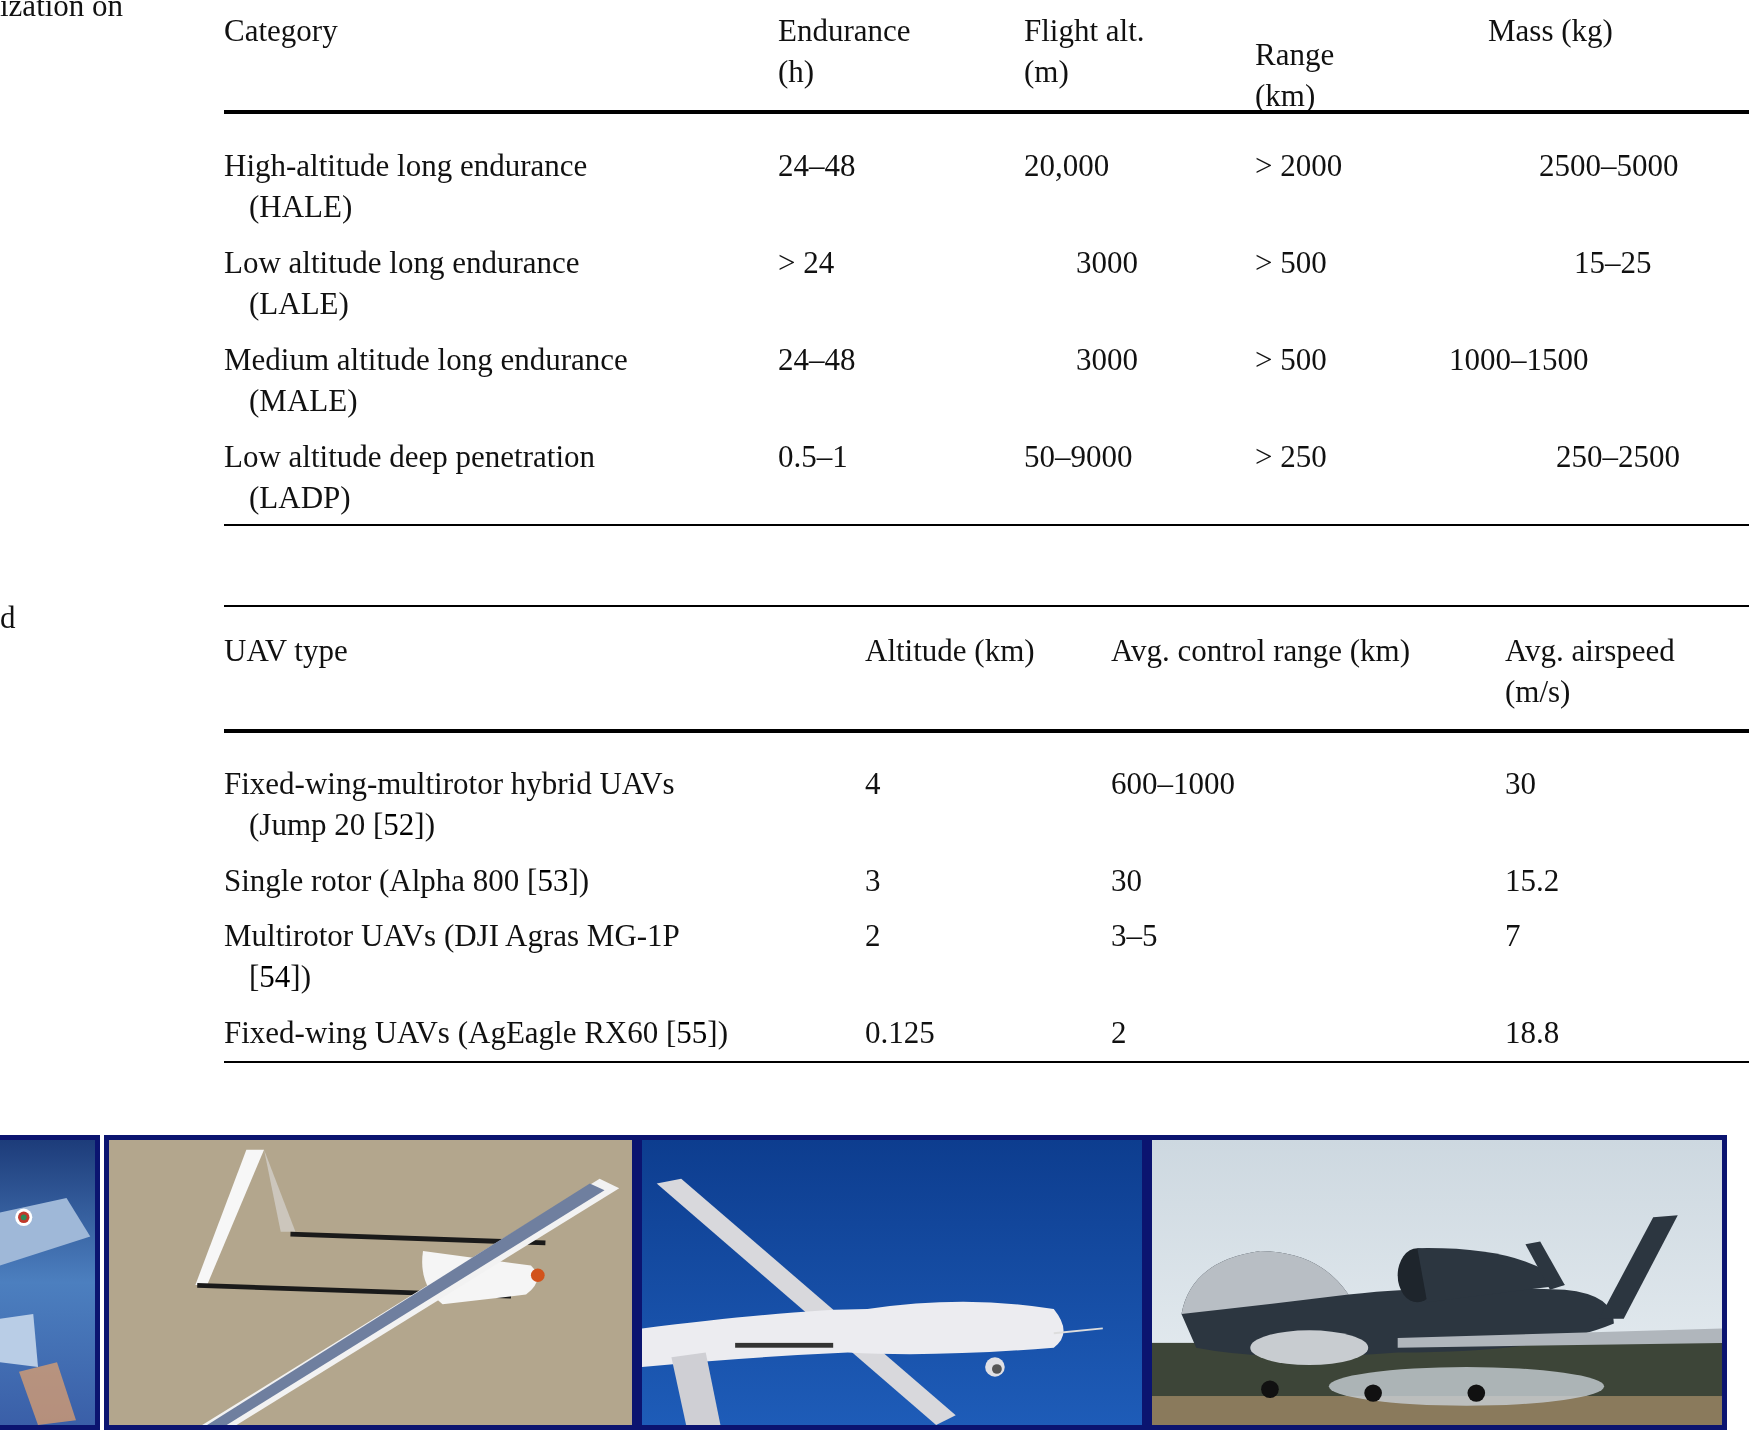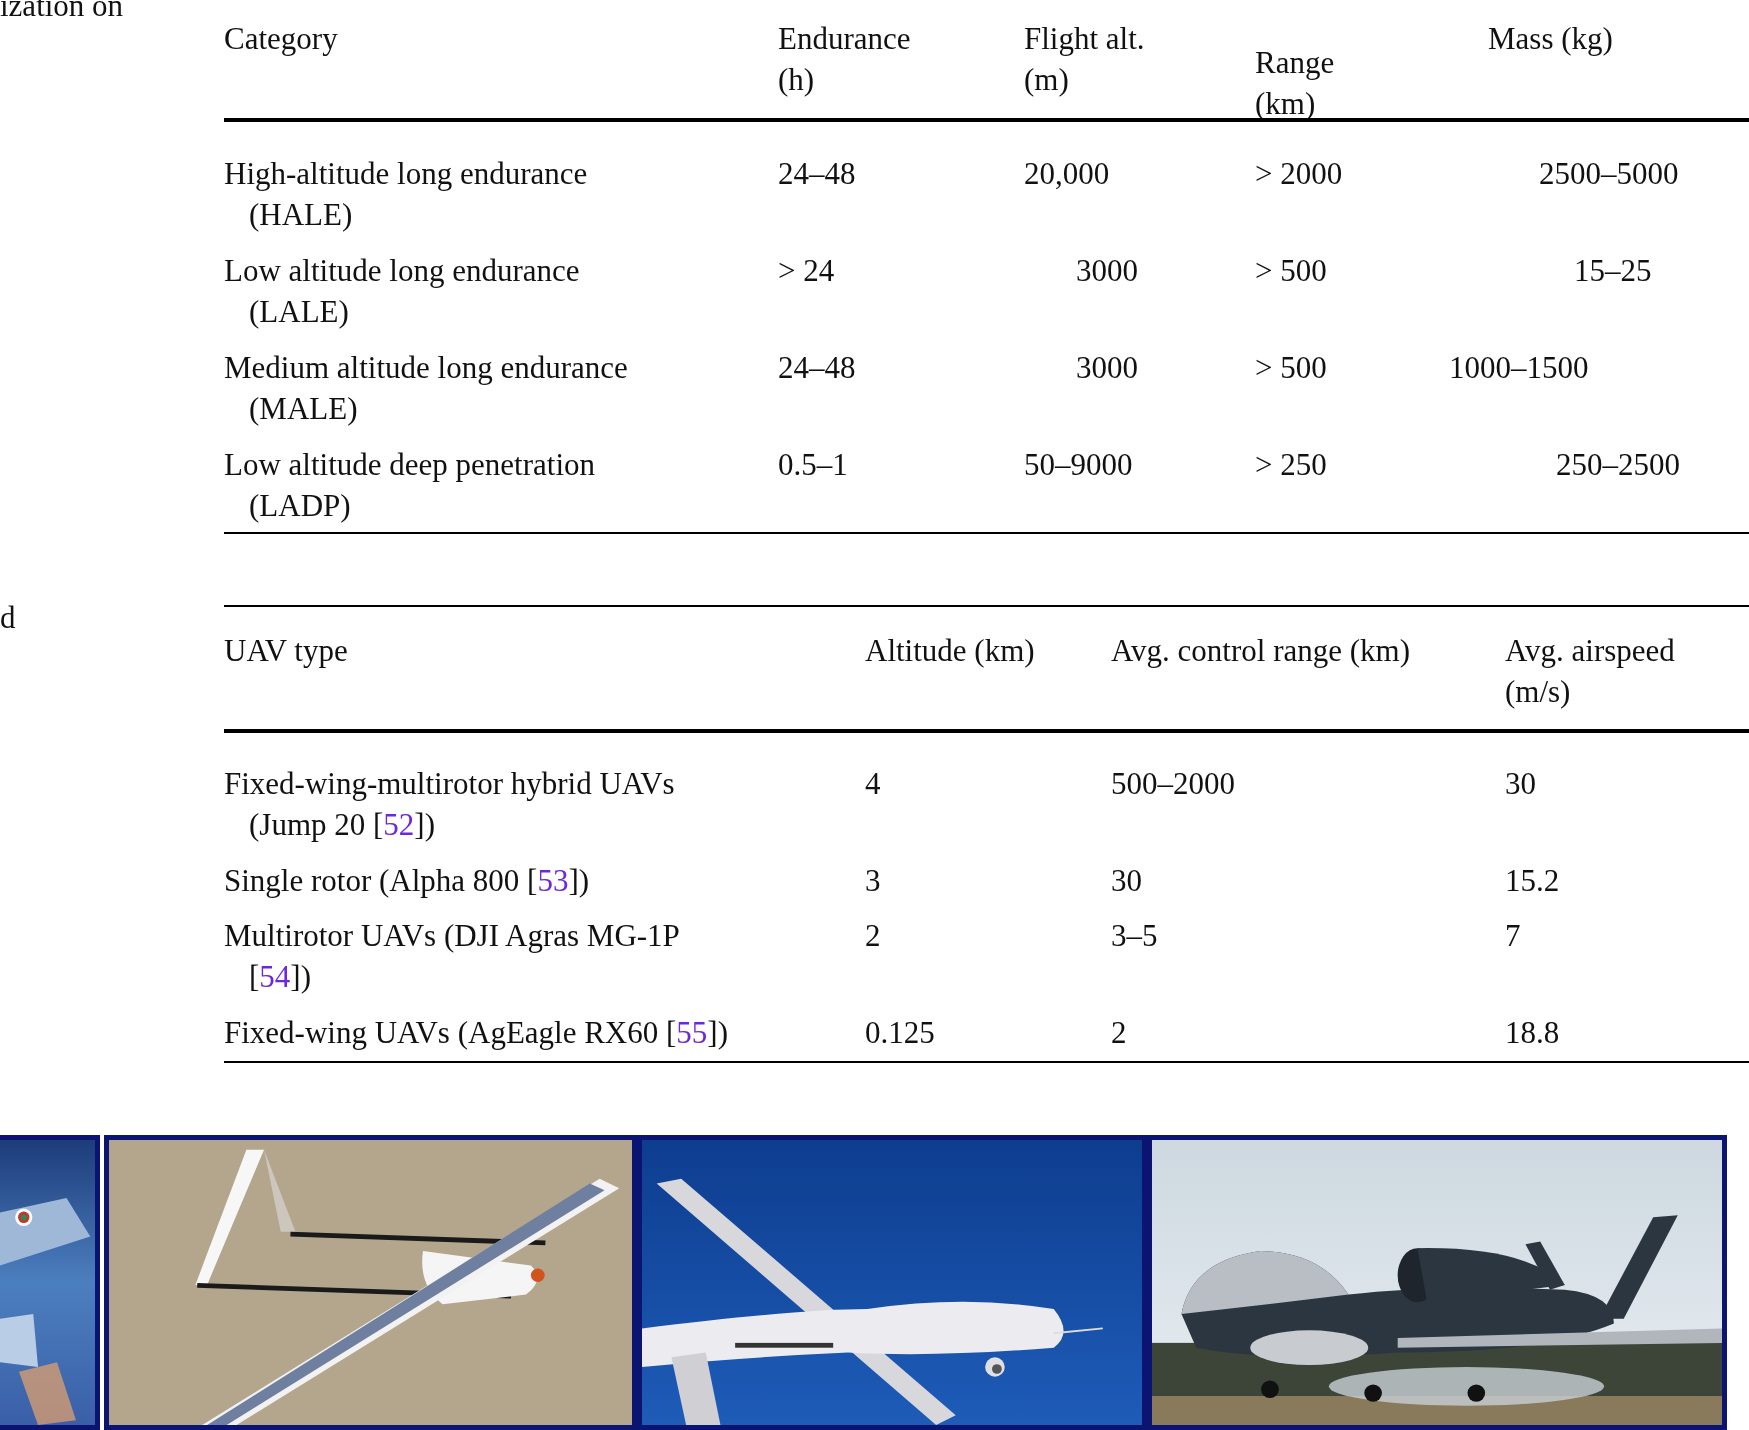--- a/index.html
+++ b/index.html
@@ -29,21 +29,21 @@
       left: 224px;
       width: 1525px;
     }
     .rule-thick { position: absolute; left: 0; right: 0; height: 4px; background: #000; }
     .rule-thin { position: absolute; left: 0; right: 0; height: 2px; background: #000; }
     .cell {
       position: absolute;
       white-space: nowrap;
     }
     .cell .indent { display: block; padding-left: 25px; }
-    .cite { color: #6d28d9; text-decoration: none; cursor: pointer; }
+    .cite { color: #000000; text-decoration: none; cursor: pointer; }
 
     
     .strip {
       position: absolute;
       top: 1135px;
       left: 0;
       width: 1749px;
       height: 295px;
     }
     .photo {
@@ -55,21 +55,21 @@
       overflow: hidden;
     }
     .photo svg { display: block; width: 100%; height: 100%; }
   </style>
 </head>
 <body>
 
 <div class="margin-text" style="top:-12px;">ization on</div>
 <div class="margin-text" style="top:600px;">d</div>
 
-<div class="tbl" style="top:8px; height:530px;">
+<div class="tbl" style="top:0; height:530px;">
 
   <div class="cell" style="left:0; top:10px;">
     <span>Category</span>
   </div>
   <div class="cell" style="left:554px; top:10px;">
     <span style="display:block">Endurance</span>
     <span style="display:block">(h)</span>
   </div>
   <div class="cell" style="left:800px; top:10px;">
     <span style="display:block">Flight alt.</span>
@@ -133,21 +133,21 @@
     <span style="display:block">(m/s)</span>
   </div>
   <div class="cell" style="left:887px; top:25px;">Avg. control range (km)</div>
   <div class="rule-thick" style="top:124px;"></div>
 
   <div class="cell" style="left:0; top:158px;">
     <span style="display:block">Fixed-wing-multirotor hybrid UAVs</span>
     <span class="indent"><span>(Jump 20 [</span><a class="cite">52</a><span>])</span></span>
   </div>
   <div class="cell" style="left:641px; top:158px;">4</div>
-  <div class="cell" style="left:887px; top:158px;">500–2000</div>
+  <div class="cell" style="left:887px; top:158px;">600–1000</div>
   <div class="cell" style="left:1281px; top:158px;">30</div>
 
   <div class="cell" style="left:0; top:255px;">
     <span>Single rotor (Alpha 800 [</span><a class="cite">53</a><span>])</span>
   </div>
   <div class="cell" style="left:641px; top:255px;">3</div>
   <div class="cell" style="left:887px; top:255px;">30</div>
   <div class="cell" style="left:1281px; top:255px;">15.2</div>
 
   <div class="cell" style="left:0; top:310px;">

